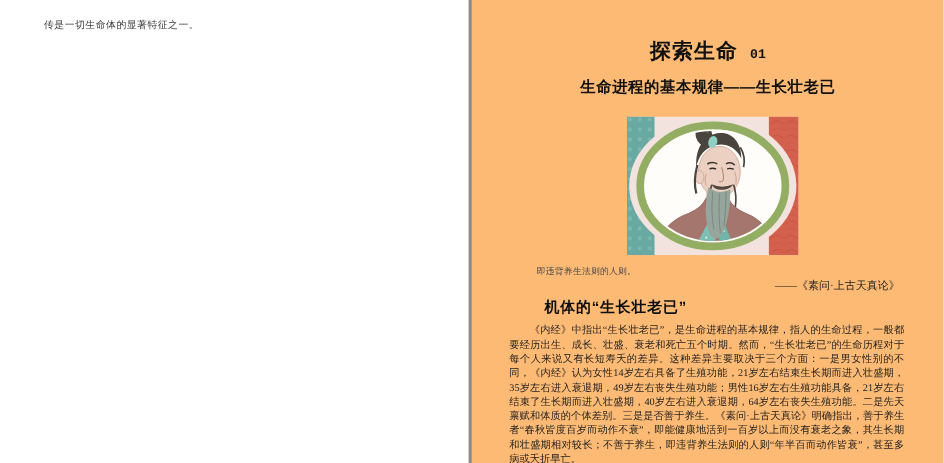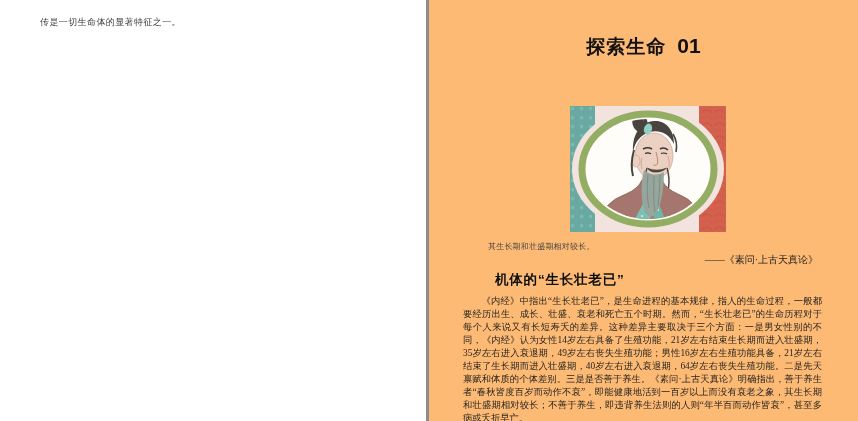--- a/index.html
+++ b/index.html
@@ -13,21 +13,21 @@
   .left-page { position:absolute; left:0; top:0; width:426px; height:365px; background:#fff; }
   .left-tail { position:absolute; left:40px; top:16px; font-size:9px; letter-spacing:0.4px; color:#3a3a3a; }
   .page-divider { position:absolute; left:426px; top:0; width:3px; height:421px; background:#8c8c8c; }
   .right-page { position:absolute; left:429px; top:0; width:429px; height:421px; background:#fdba74; }
 
   .title-row { position:absolute; left:0; right:0; top:34px; display:flex; justify-content:center; align-items:baseline; gap:11px; }
   .title-cn {
     font-family:"Liberation Sans", sans-serif; font-weight:700;
     font-size:19px; letter-spacing:1px; color:#111;
   }
-  .title-num { font-family:Liberation Sans, sans-serif; font-weight:700; font-size:21px; color:#111; }
+  .title-num { font-family:Liberation Mono, monospace; font-weight:700; font-size:12px; color:#111; }
 
   .subtitle {
     position:absolute; left:0; right:0; top:71px; text-align:center;
     font-family:"Liberation Sans", sans-serif; font-weight:700;
     font-size:14px; letter-spacing:0.5px; color:#111;
   }
 
   .banner { position:absolute; left:141px; top:106px; width:156px; height:126px; }
 
   .caption { position:absolute; left:59px; top:241px; font-size:8px; color:#454545; letter-spacing:0.2px; }
@@ -56,20 +56,21 @@
 
   <div class="page-divider"></div>
 
   <div class="right-page">
 
     <div class="title-row">
       <span class="title-cn">探索生命</span>
       <span class="title-num">01</span>
     </div>
 
+    <div class="subtitle">生命进程的基本规律——生长壮老已</div>
 
     <div class="banner">
       <svg width="156" height="126" viewBox="0 0 156 126">
         <defs>
           <pattern id="tealDots" width="9" height="9" patternUnits="userSpaceOnUse">
             <circle cx="2.6" cy="2.6" r="1.8" fill="#80b8af"></circle>
           </pattern>
           <pattern id="redSwirl" width="13" height="13" patternUnits="userSpaceOnUse">
             <path d="M1 7 Q6.5 1 12 7" fill="none" stroke="#c5503e" stroke-width="1.3" opacity="0.55"></path>
             <path d="M1 13 Q6.5 8 12 13" fill="none" stroke="#c5503e" stroke-width="1.1" opacity="0.4"></path>
@@ -129,21 +130,21 @@
           <path d="M97 62 Q100 72 98.5 82" fill="none" stroke="#4f463f" stroke-width="1.5"></path>
 
           <path d="M74 64 Q69 86 74 104 Q80 118 88 104 Q94 88 94 66 Q84 72 74 64 Z" fill="#97a69d"></path>
           <path d="M78 68 Q76 88 79 102" fill="none" stroke="#75857c" stroke-width="0.8"></path>
           <path d="M84 70 Q83 92 85 106" fill="none" stroke="#75857c" stroke-width="0.8"></path>
           <path d="M90 68 Q90 86 88 100" fill="none" stroke="#75857c" stroke-width="0.8"></path>
         </g>
       </svg>
     </div>
 
-    <div class="caption">其生长期和壮盛期相对较长。</div>
+    <div class="caption">即违背养生法则的人则。</div>
 
     <div class="attribution">——《素问·上古天真论》</div>
 
     <div class="section-heading">机体的“生长壮老已”</div>
 
     <div class="body-text">《内经》中指出“生长壮老已”，是生命进程的基本规律，指人的生命过程，一般都要经历出生、成长、壮盛、衰老和死亡五个时期。然而，“生长壮老已”的生命历程对于每个人来说又有长短寿夭的差异。这种差异主要取决于三个方面：一是男女性别的不同，《内经》认为女性14岁左右具备了生殖功能，21岁左右结束生长期而进入壮盛期，35岁左右进入衰退期，49岁左右丧失生殖功能；男性16岁左右生殖功能具备，21岁左右结束了生长期而进入壮盛期，40岁左右进入衰退期，64岁左右丧失生殖功能。二是先天禀赋和体质的个体差别。三是是否善于养生。《素问·上古天真论》明确指出，善于养生者“春秋皆度百岁而动作不衰”，即能健康地活到一百岁以上而没有衰老之象，其生长期和壮盛期相对较长；不善于养生，即违背养生法则的人则“年半百而动作皆衰”，甚至多病或夭折早亡。</div>
 
   </div>
 </div>
 

